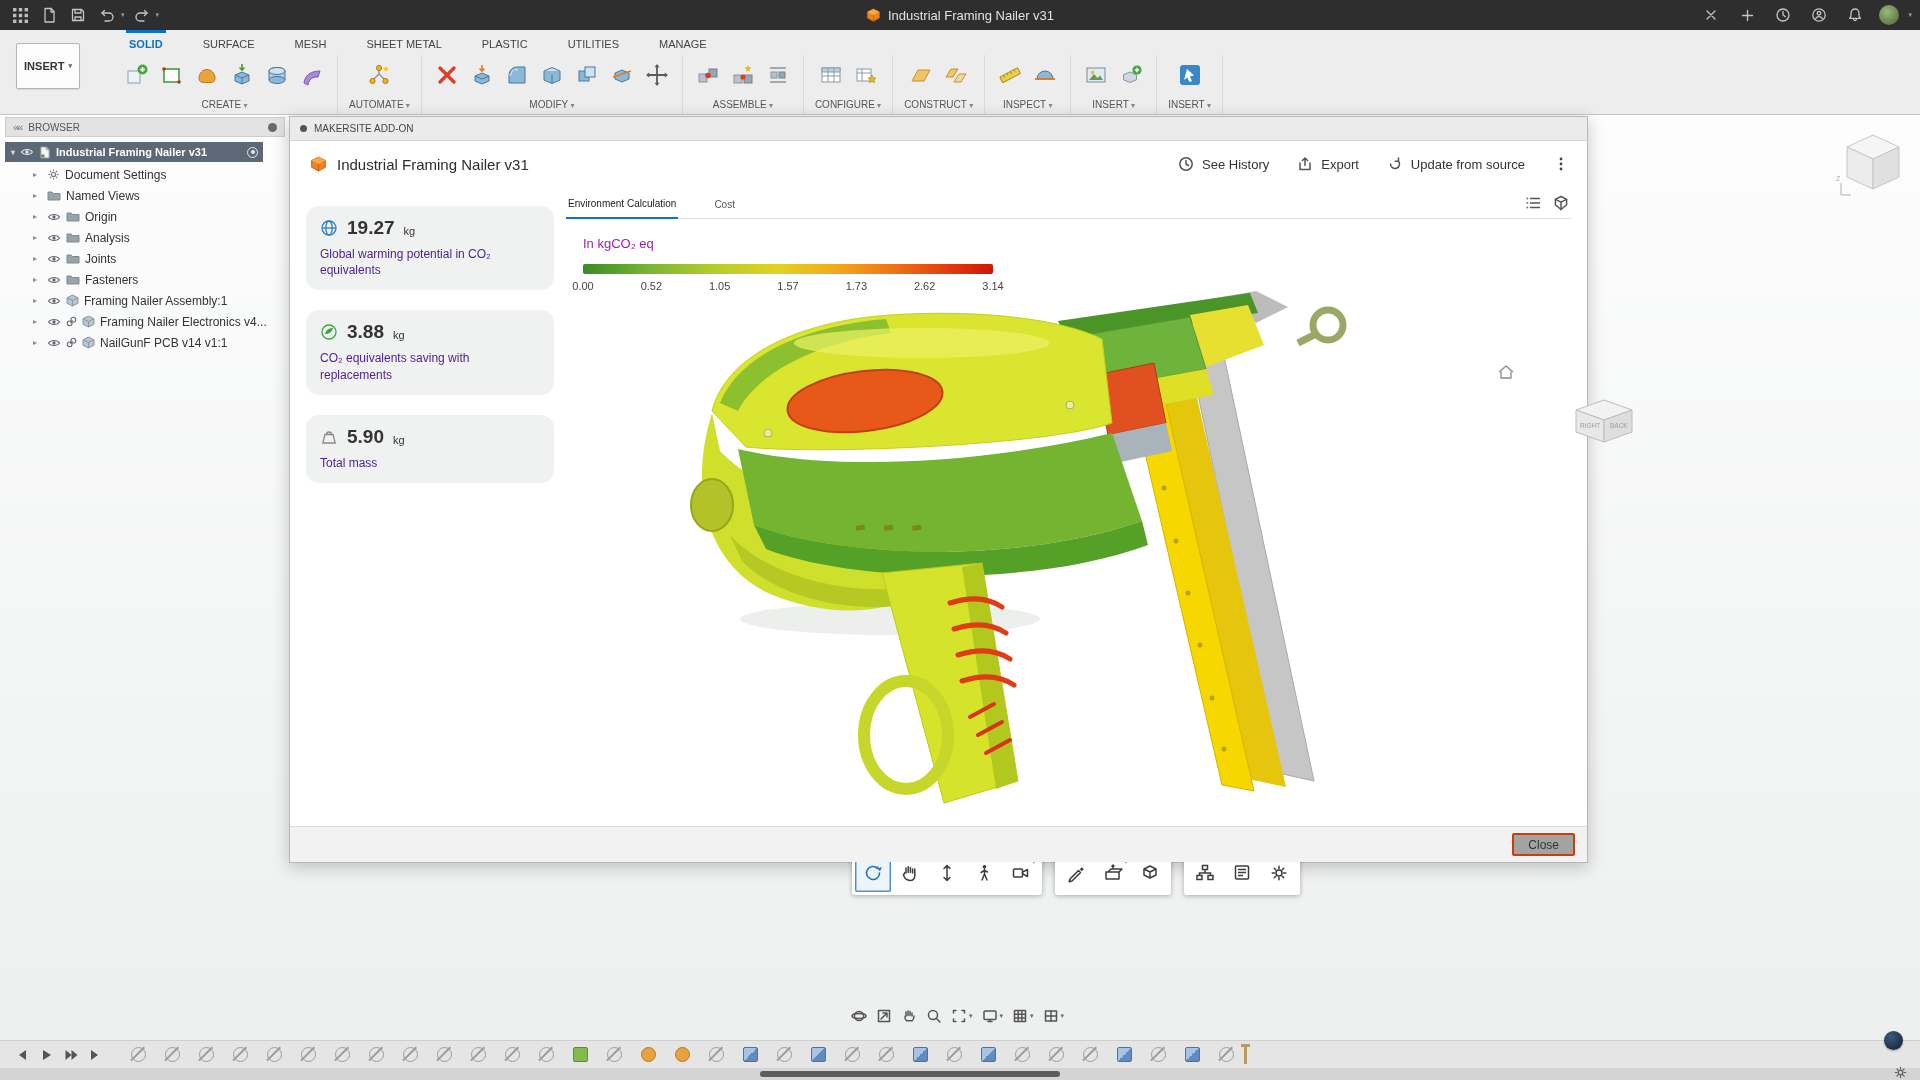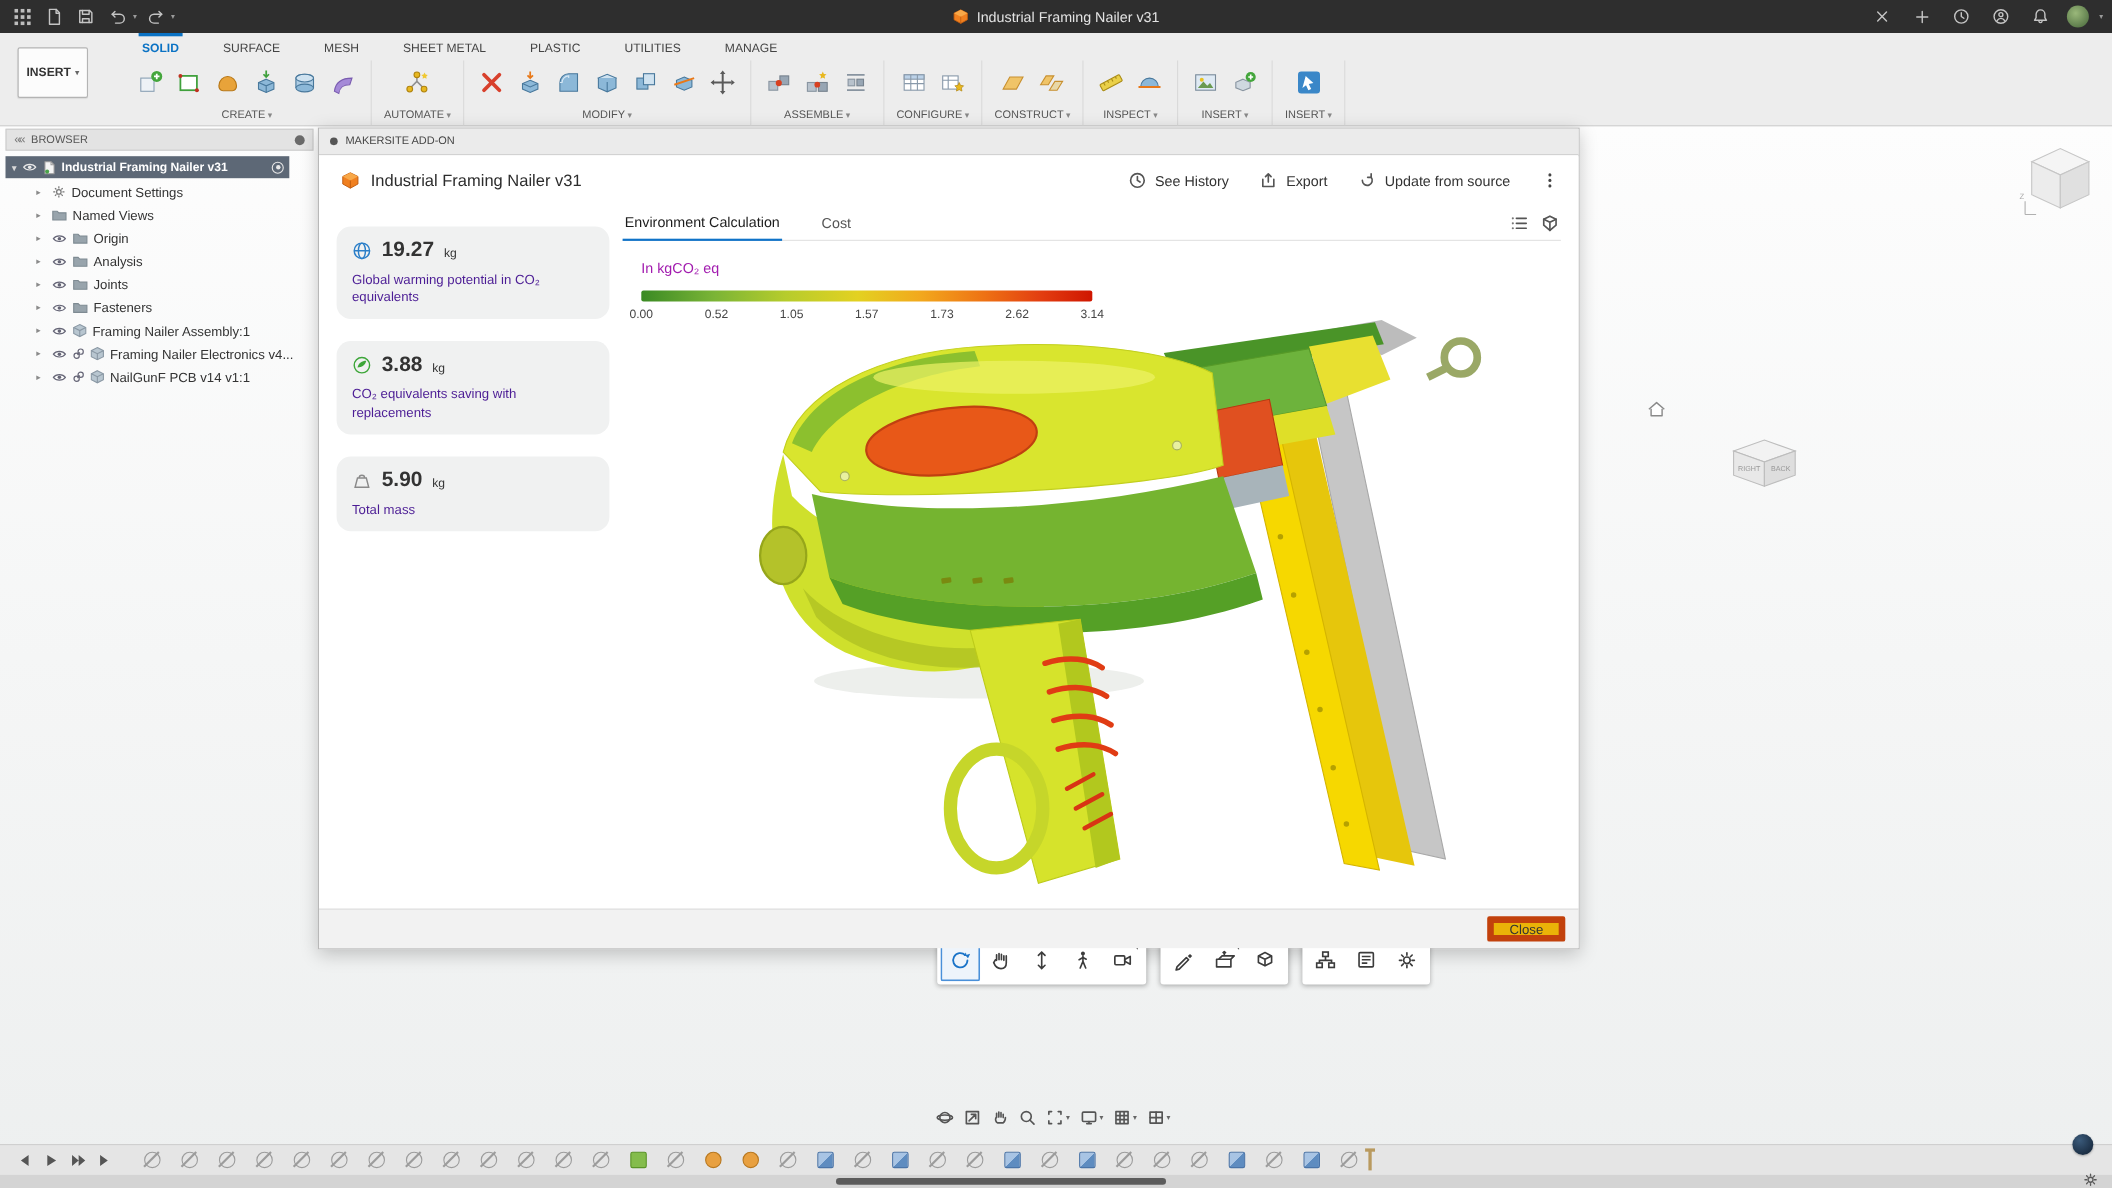--- a/index.html
+++ b/index.html
@@ -43,43 +43,43 @@
   .br-opt{width:9px;height:9px;border-radius:50%;background:#6a6a6a}
   .br-root{margin:5px 0 2px;height:20px;width:258px;background:#5d6876;color:#fff;display:flex;align-items:center;gap:5px;padding:0 6px;font-size:11px;font-weight:bold;position:relative}
   .br-root .car{color:#d8d8d8;font-size:8px}
   .br-radio{position:absolute;right:5px;width:11px;height:11px;border:1.5px solid #e8e8e8;border-radius:50%;display:flex;align-items:center;justify-content:center}
   .br-radio::after{content:"";width:4px;height:4px;border-radius:50%;background:#e8e8e8}
   .br-row{display:flex;align-items:center;height:21px;font-size:12px;color:#333;gap:5px;padding-left:28px}
   .br-row .car{color:#8a8a8a;font-size:8px;width:9px}
   .lbl{white-space:nowrap}
 
   
-  .mk{position:absolute;left:289px;top:1px;width:1147px;height:747px;background:#fff;border:1px solid #b8b8b8;box-shadow:0 4px 16px rgba(0,0,0,.22)}
+  .mk{position:absolute;left:289px;top:1px;width:1299px;height:747px;background:#fff;border:1px solid #b8b8b8;box-shadow:0 4px 16px rgba(0,0,0,.22)}
   .mk-head{height:24px;background:#ebebeb;border-bottom:1px solid #d2d2d2;display:flex;align-items:center;padding:0 10px;font-size:10px;color:#444;gap:7px}
   .mk-dot{width:7px;height:7px;border-radius:50%;background:#555}
   .mk-body{position:absolute;top:25px;left:0;right:0;bottom:36px;background:#fff}
   .mk-foot{position:absolute;left:0;right:0;bottom:0;height:36px;background:#f2f2f2;border-top:1px solid #ddd;display:flex;align-items:center;justify-content:flex-end;padding:0 12px}
-  .btn-close{height:23px;background:#eab308;border:6px solid #c2410c;border-radius:2px;font-size:12px;color:#333;padding:0 14px;display:flex;align-items:center}
+  .btn-close{height:23px;background:#a3a3a3;border:2px solid #c2410c;border-radius:2px;font-size:12px;color:#333;padding:0 14px;display:flex;align-items:center}
   .mk-titlerow{position:absolute;left:20px;top:9px;right:18px;height:26px;display:flex;align-items:center}
   .mk-doc{display:flex;align-items:center;gap:10px;font-size:15px;color:#2c2c2c}
   .mk-actions{margin-left:auto;display:flex;align-items:center;gap:28px;font-size:13px;color:#333}
   .mk-act{display:flex;align-items:center;gap:8px;cursor:default}
 
   .stats{position:absolute;left:16px;top:64px;width:248px;bottom:0}
   .card{background:#f0f1f1;border-radius:13px;padding:11px 14px 12px;margin-bottom:20px}
   .c-top{display:flex;align-items:center;gap:9px}
   .c-val{font-size:19px;font-weight:bold;color:#333}
   .c-unit{font-size:11px;color:#333;align-self:flex-end;padding-bottom:2px}
   .c-lbl{font-size:12px;color:#4c1d95;margin-top:7px;line-height:1.35}
   .feedback{position:absolute;left:0;width:248px;bottom:16px;text-align:center;font-size:13px;color:#333;line-height:1.6}
   .feedback .link{color:#1765c0;cursor:pointer}
 
   .content{position:absolute;left:276px;top:50px;right:16px;bottom:0}
   .mtabs{height:27px;border-bottom:1px solid #e2e2e2;display:flex;align-items:flex-end;gap:34px;position:relative}
-  .mtab{font-size:13px;color:#555;padding:0 2px 8px;cursor:default}
+  .mtab{font-size:10px;color:#555;padding:0 2px 8px;cursor:default}
   .mtab.active{color:#1c1c1c;border-bottom:2px solid #1073c8;margin-bottom:-1px}
   .tab-tools{position:absolute;right:2px;bottom:7px;display:flex;gap:12px}
   .caption{position:absolute;left:17px;top:44px;font-size:13px;color:#a21caf}
   .scalebar{position:absolute;left:17px;top:72px;width:410px;height:10px;border-radius:2px;background:linear-gradient(90deg,#3a8a24 0%,#7ab436 16%,#b6cc2c 32%,#e3d121 48%,#f2a81d 62%,#ee7214 76%,#e23c10 89%,#cf1600 100%)}
   .ticks{position:absolute;left:17px;top:88px;width:410px;height:14px;font-size:11px;color:#444}
   .tick{position:absolute;transform:translateX(-50%);white-space:nowrap}
   .viewport{position:absolute;left:0;top:104px;right:0;bottom:0}
   .model{position:absolute;left:84px;top:-13px;width:740px;height:530px}
   .home-ic{position:absolute;left:931px;top:68px}
   .minicube{position:absolute;left:1000px;top:100px}

